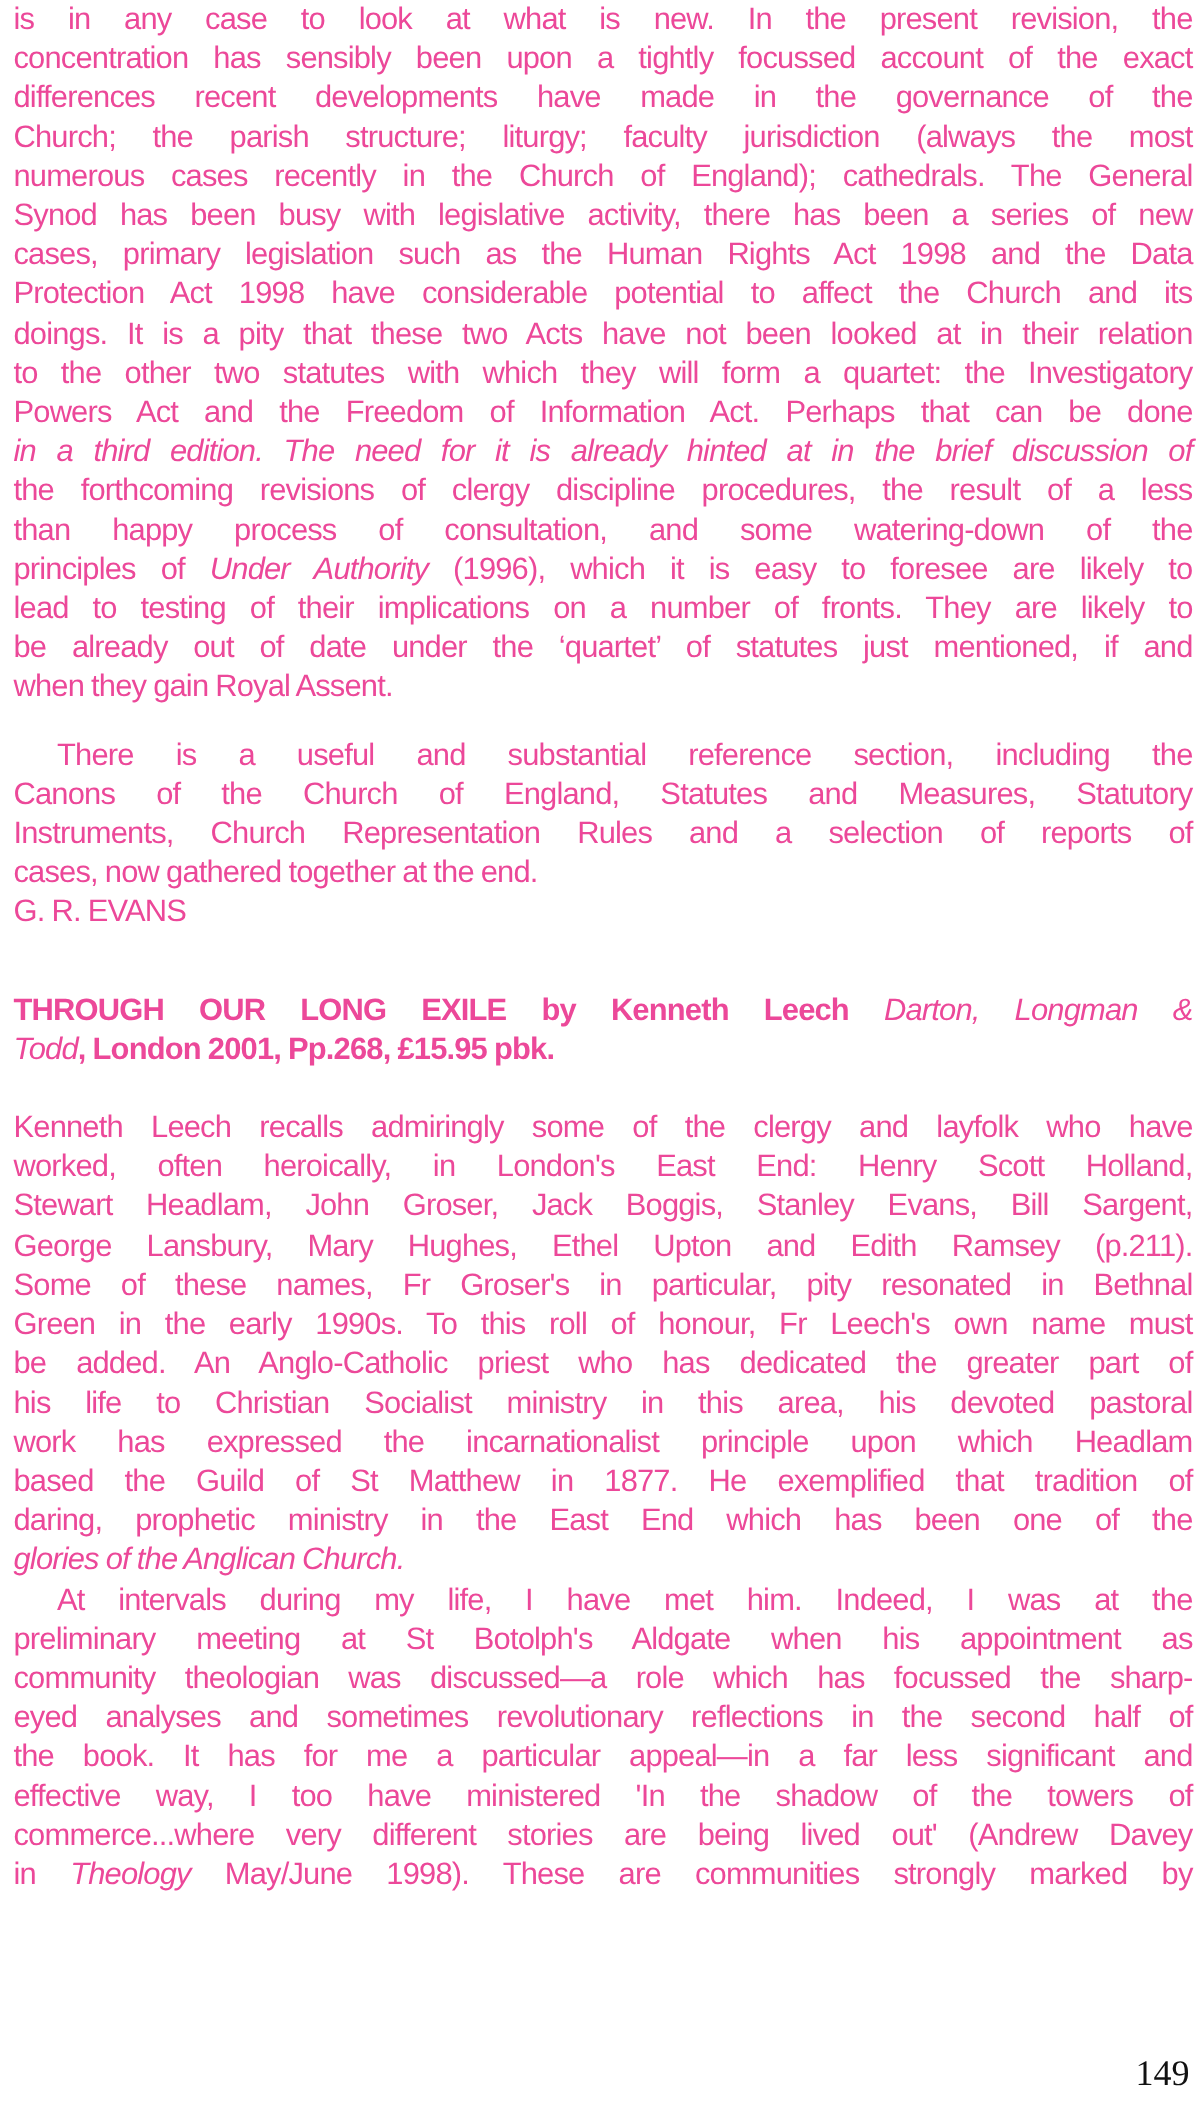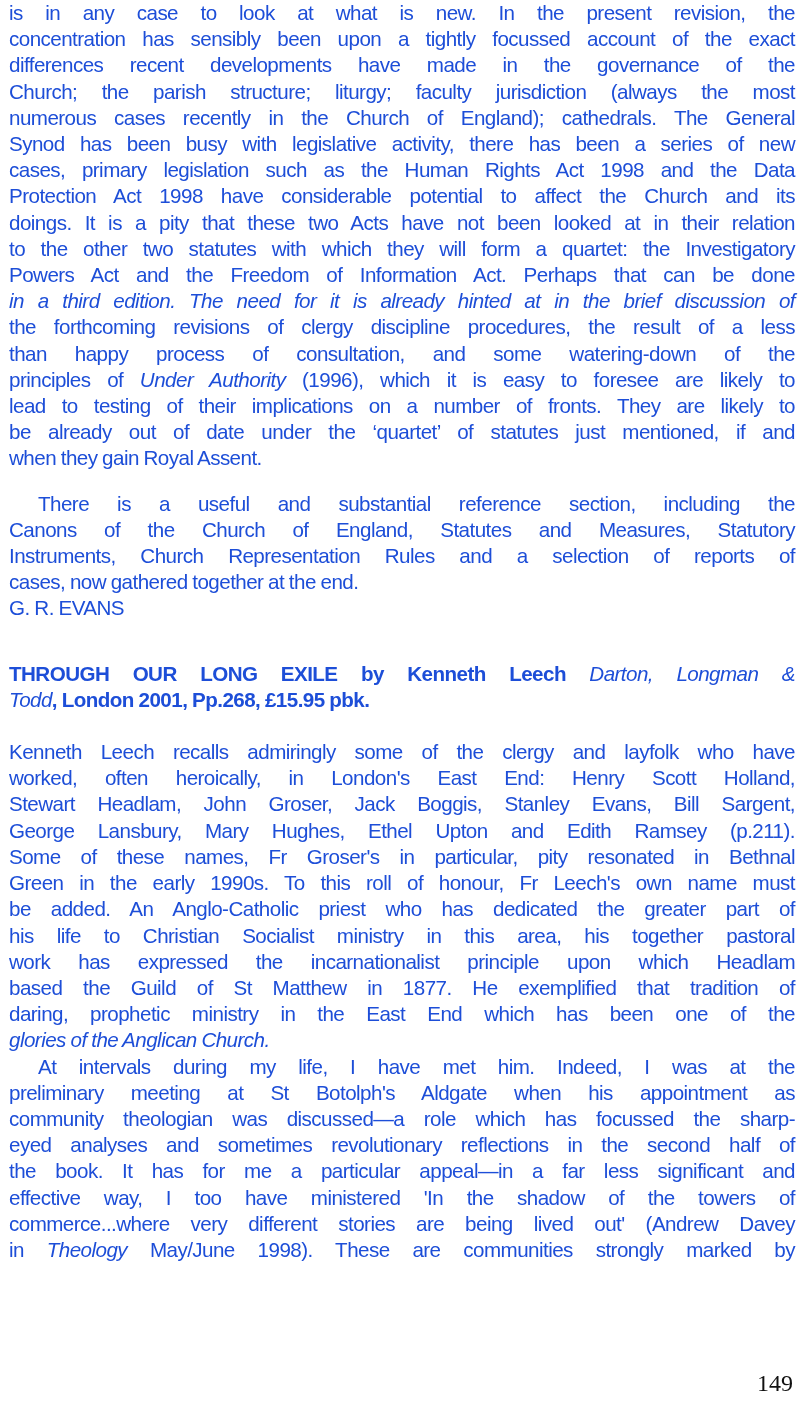--- a/index.html
+++ b/index.html
@@ -1,20 +1,20 @@
 <!DOCTYPE html>
 <html><head>
 <meta charset="utf-8">
 <style>
   html, body { margin: 0; padding: 0; background: #ffffff; }
   body { width: 800px; height: 1405px; overflow: hidden; position: relative; }
   .page {
     position: absolute; left: 9px; top: 0; width: 786px;
     font-family: "Liberation Sans", sans-serif;
-    font-size: 20.6px; line-height: 26.2px; color: #1d4ed8;
+    font-size: 20.6px; line-height: 26.2px; color: #ec4899;
     letter-spacing: -0.55px; word-spacing: -0.5px;
   }
   .p { text-align: justify; margin: 0; }
   .line { display: block; text-align: justify; text-align-last: justify; white-space: nowrap; }
   .line.last { text-align-last: left; }
   .sig { text-align: left; margin: 0; padding-right: 0; }
   .heading { font-weight: bold; margin: 0; }
   .heading i { font-weight: normal; }
   .pageno { position: absolute; right: 7px; top: 1370px; font-family: Liberation Serif, serif; font-size: 24px; color: #111; }
   i { font-style: italic; }
@@ -64,21 +64,21 @@
   <div style="height:26px"></div>
 
   <div class="p">
     <span class="line">Kenneth Leech recalls admiringly some of the clergy and layfolk who have</span>
     <span class="line">worked, often heroically, in London's East End: Henry Scott Holland,</span>
     <span class="line">Stewart Headlam, John Groser, Jack Boggis, Stanley Evans, Bill Sargent,</span>
     <span class="line">George Lansbury, Mary Hughes, Ethel Upton and Edith Ramsey (p.211).</span>
     <span class="line">Some of these names, Fr Groser's in particular, pity resonated in Bethnal</span>
     <span class="line">Green in the early 1990s. To this roll of honour, Fr Leech's own name must</span>
     <span class="line">be added. An Anglo-Catholic priest who has dedicated the greater part of</span>
-    <span class="line">his life to Christian Socialist ministry in this area, his together pastoral</span>
+    <span class="line">his life to Christian Socialist ministry in this area, his devoted pastoral</span>
     <span class="line">work has expressed the incarnationalist principle upon which Headlam</span>
     <span class="line">based the Guild of St Matthew in 1877. He exemplified that tradition of</span>
     <span class="line">daring, prophetic ministry in the East End which has been one of the</span>
     <span class="line last" style="font-style:italic;">glories of the Anglican Church.</span>
   </div>
 
   <div class="p">
     <span class="line" style="padding-left:29px;">At intervals during my life, I have met him. Indeed, I was at the</span>
     <span class="line">preliminary meeting at St Botolph's Aldgate when his appointment as</span>
     <span class="line">community theologian was discussed—a role which has focussed the sharp-</span>

